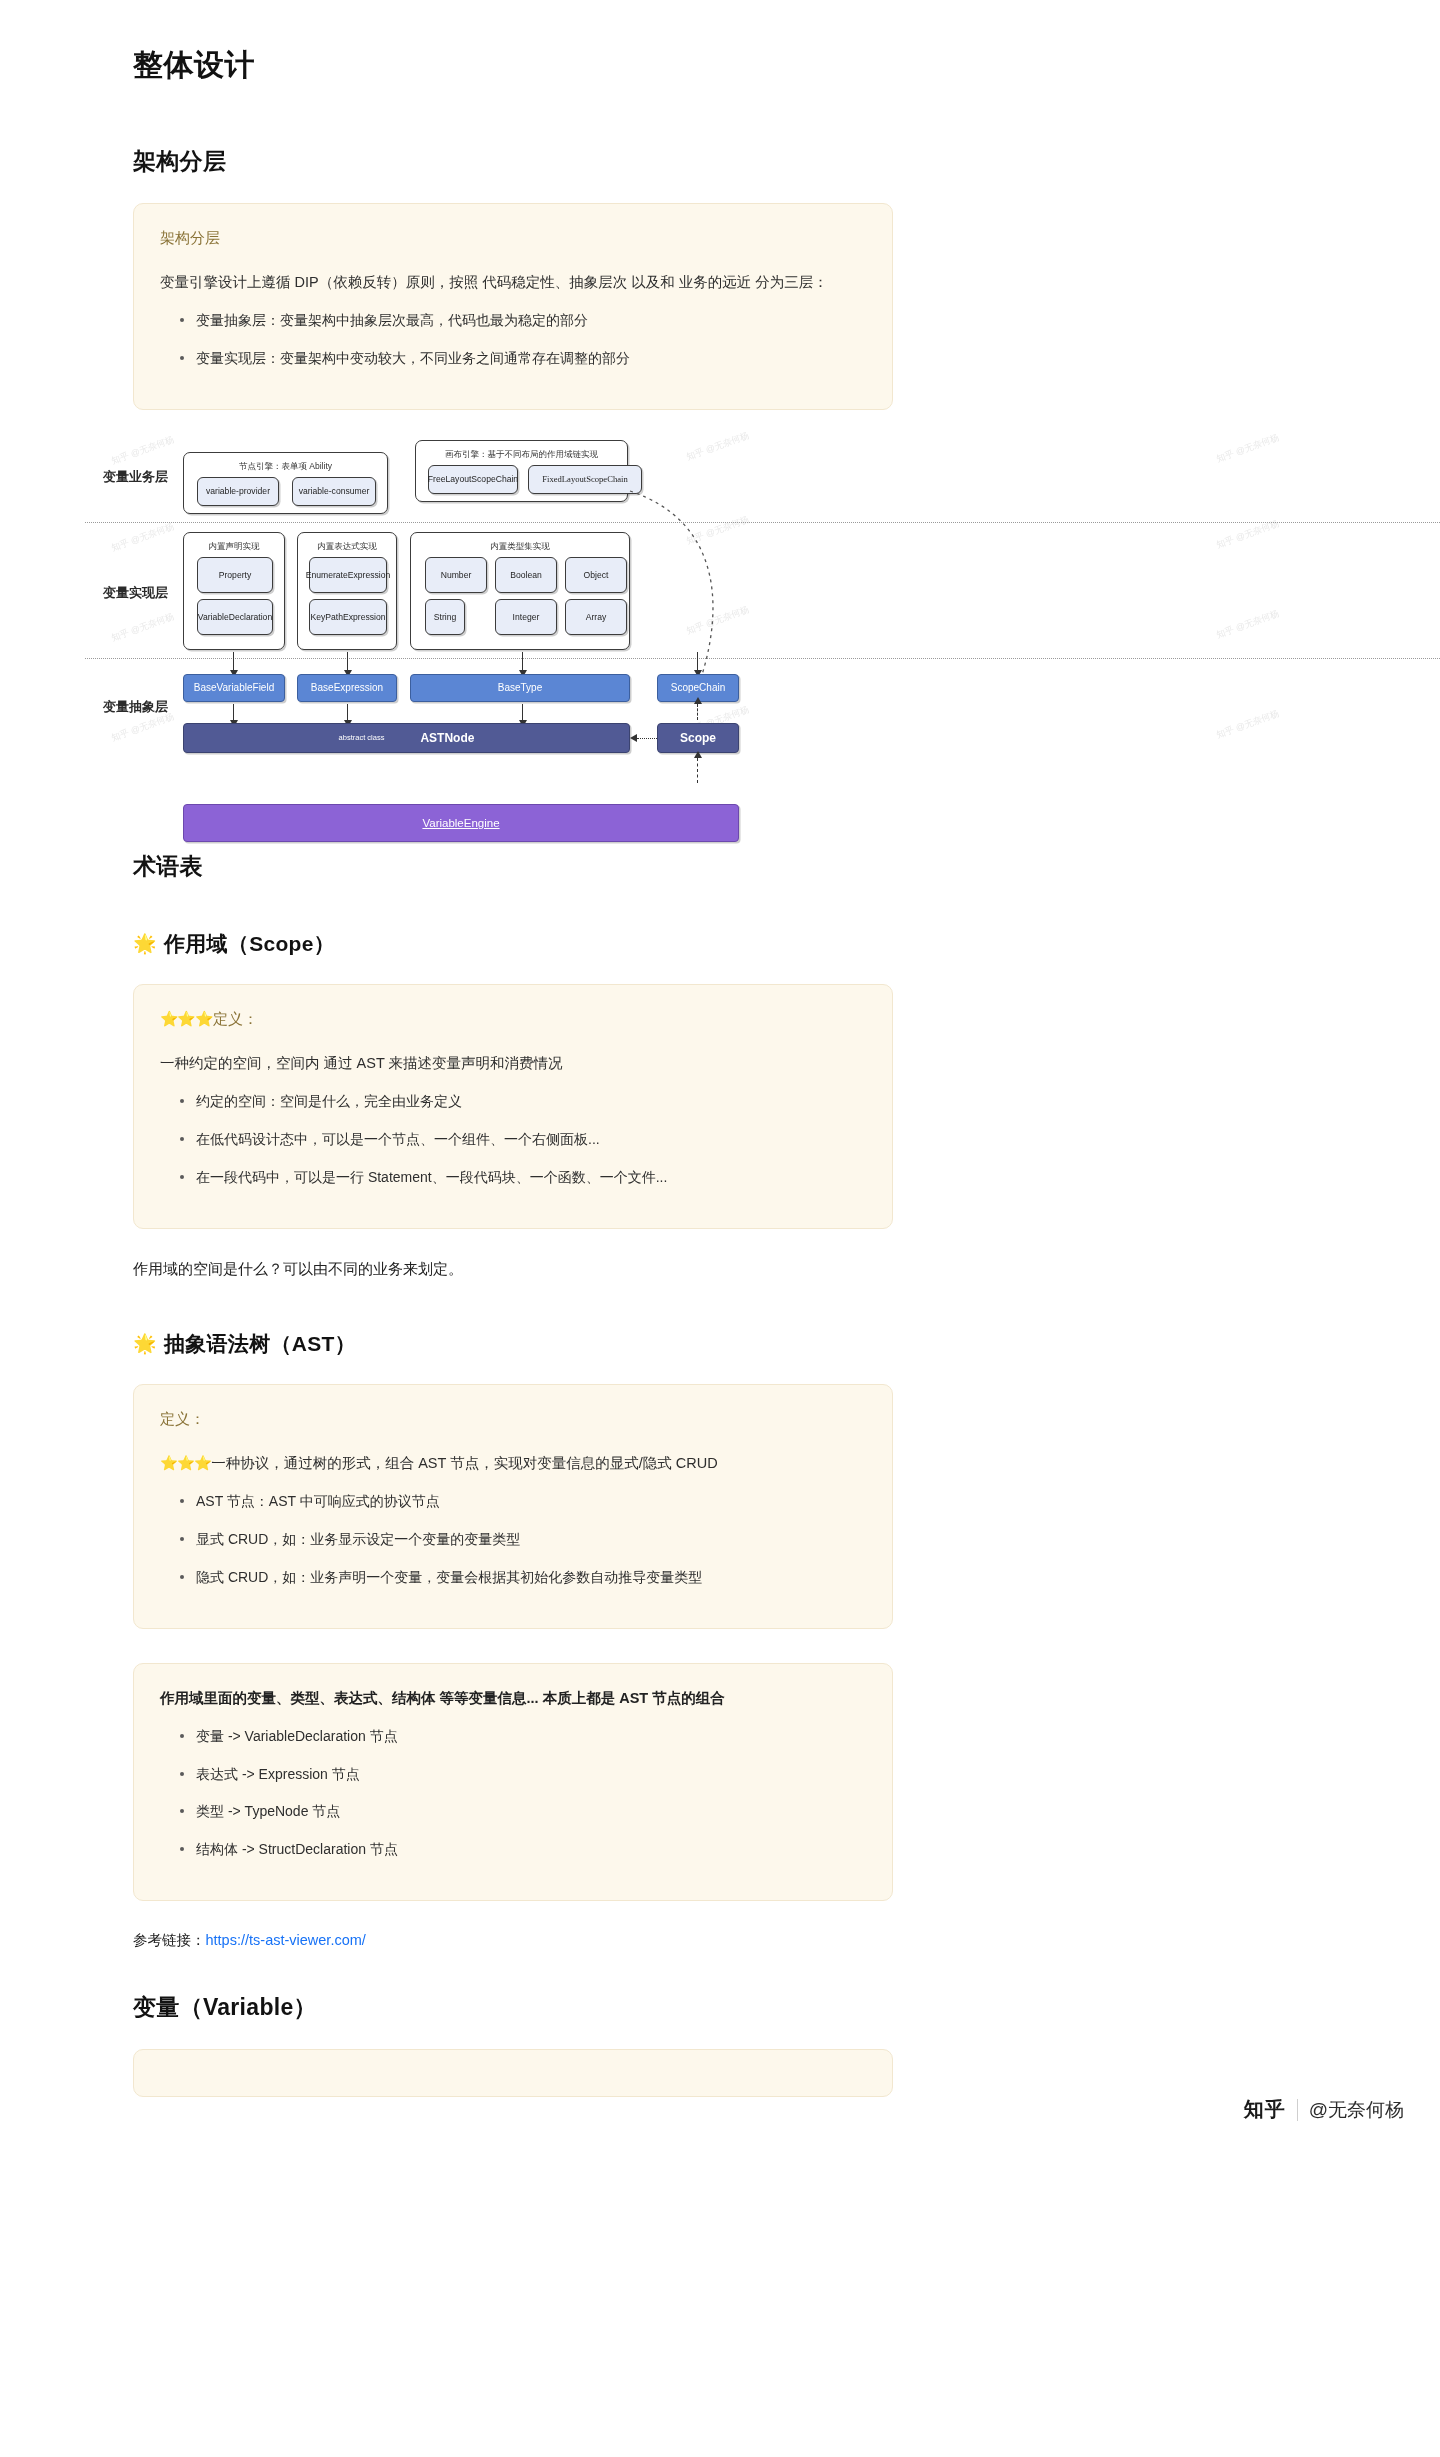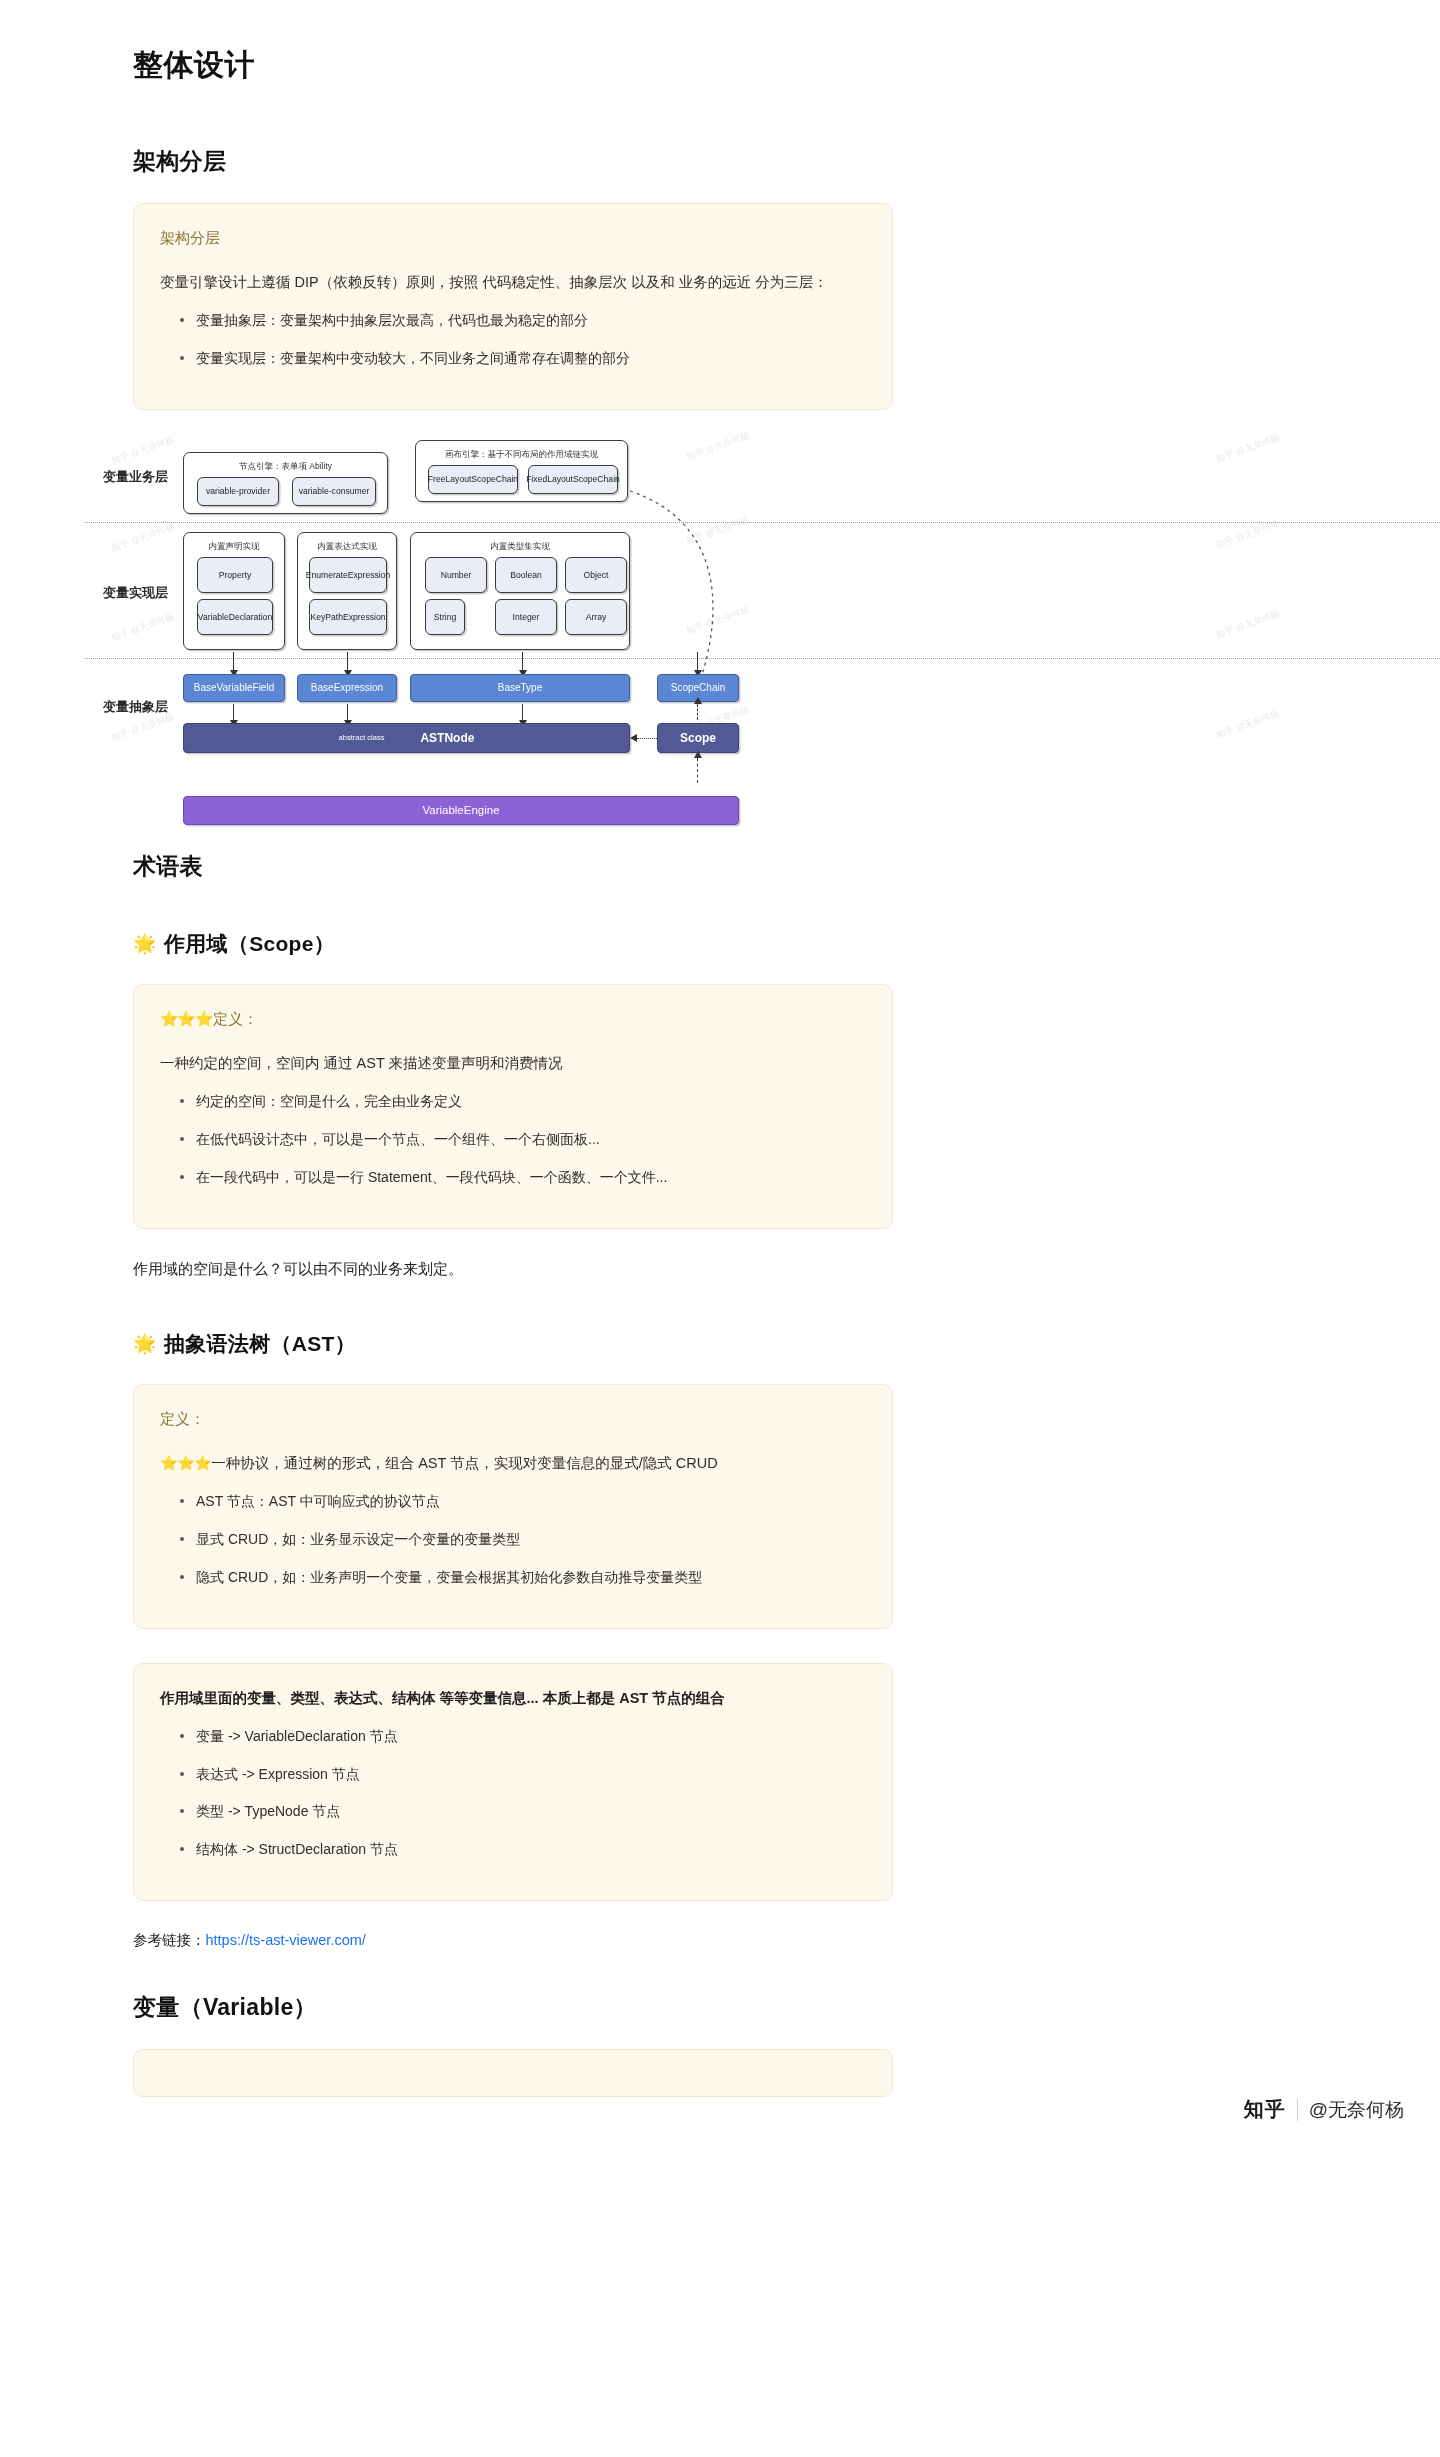--- a/index.html
+++ b/index.html
@@ -294,21 +294,21 @@
 
     <div class="grp" style="left:98px; top:4px; width:205px; height:62px;margin-top:12px;">
       <div class="grp-title">节点引擎：表单项 Ability</div>
       <div class="node" style="left:13px; top:24px; width:82px; height:29px;">variable-provider</div>
       <div class="node" style="left:108px; top:24px; width:84px; height:29px;">variable-consumer</div>
     </div>
 
     <div class="grp" style="left:330px; top:4px; width:213px; height:62px;">
       <div class="grp-title">画布引擎：基于不同布局的作用域链实现</div>
       <div class="node" style="left:12px; top:24px; width:90px; height:29px;">FreeLayoutScopeChain</div>
-      <div class="node" style="left:112px; top:24px; width:90px; height:29px;">FixedLayoutScopeChain</div>
+      <div class="node" style="left:112px; top:24px; width:114px; height:29px;font-family:Liberation Serif, serif;">FixedLayoutScopeChain</div>
     </div>
 
     <svg style="position:absolute; left:540px; top:30px; width:140px; height:220px; overflow:visible;">
       <path d="M 5 25 C 95 55, 100 140, 75 215" stroke="#555" stroke-width="1.3" fill="none" stroke-dasharray="3,4"></path>
     </svg>
 
     <div class="grp" style="left:98px; top:96px; width:102px; height:118px;">
       <div class="grp-title">内置声明实现</div>
       <div class="node" style="left:13px; top:24px; width:76px; height:36px;">Property</div>
       <div class="node" style="left:13px; top:66px; width:76px; height:36px;">VariableDeclaration</div>
@@ -349,21 +349,21 @@
       <span class="small">abstract class</span>
       <span>ASTNode</span>
     </div>
 
     <div class="darkbox" style="left:572px; top:287px; width:82px; height:30px;">Scope</div>
 
     <div class="arrow-h" style="left:552px; top:302px; width:20px;"></div>
 
     <div class="arrow-v up dash" style="left:612px; top:322px; height:25px;"></div>
 
-    <div class="purplebox" style="left:98px; top:360px; width:556px; height:29px;">VariableEngine</div>
+    <div class="purplebox" style="left:98px; top:368px; width:556px; height:38px;text-decoration:underline;">VariableEngine</div>
   </div>
 
   <div class="wrap" style="margin-top:60px;">
     <h2 class="sec" style="margin-top:0;">术语表</h2>
 
     <h3 class="sub">
       <span class="star-glyph">🌟</span>
       <span>作用域（Scope）</span>
     </h3>
 

